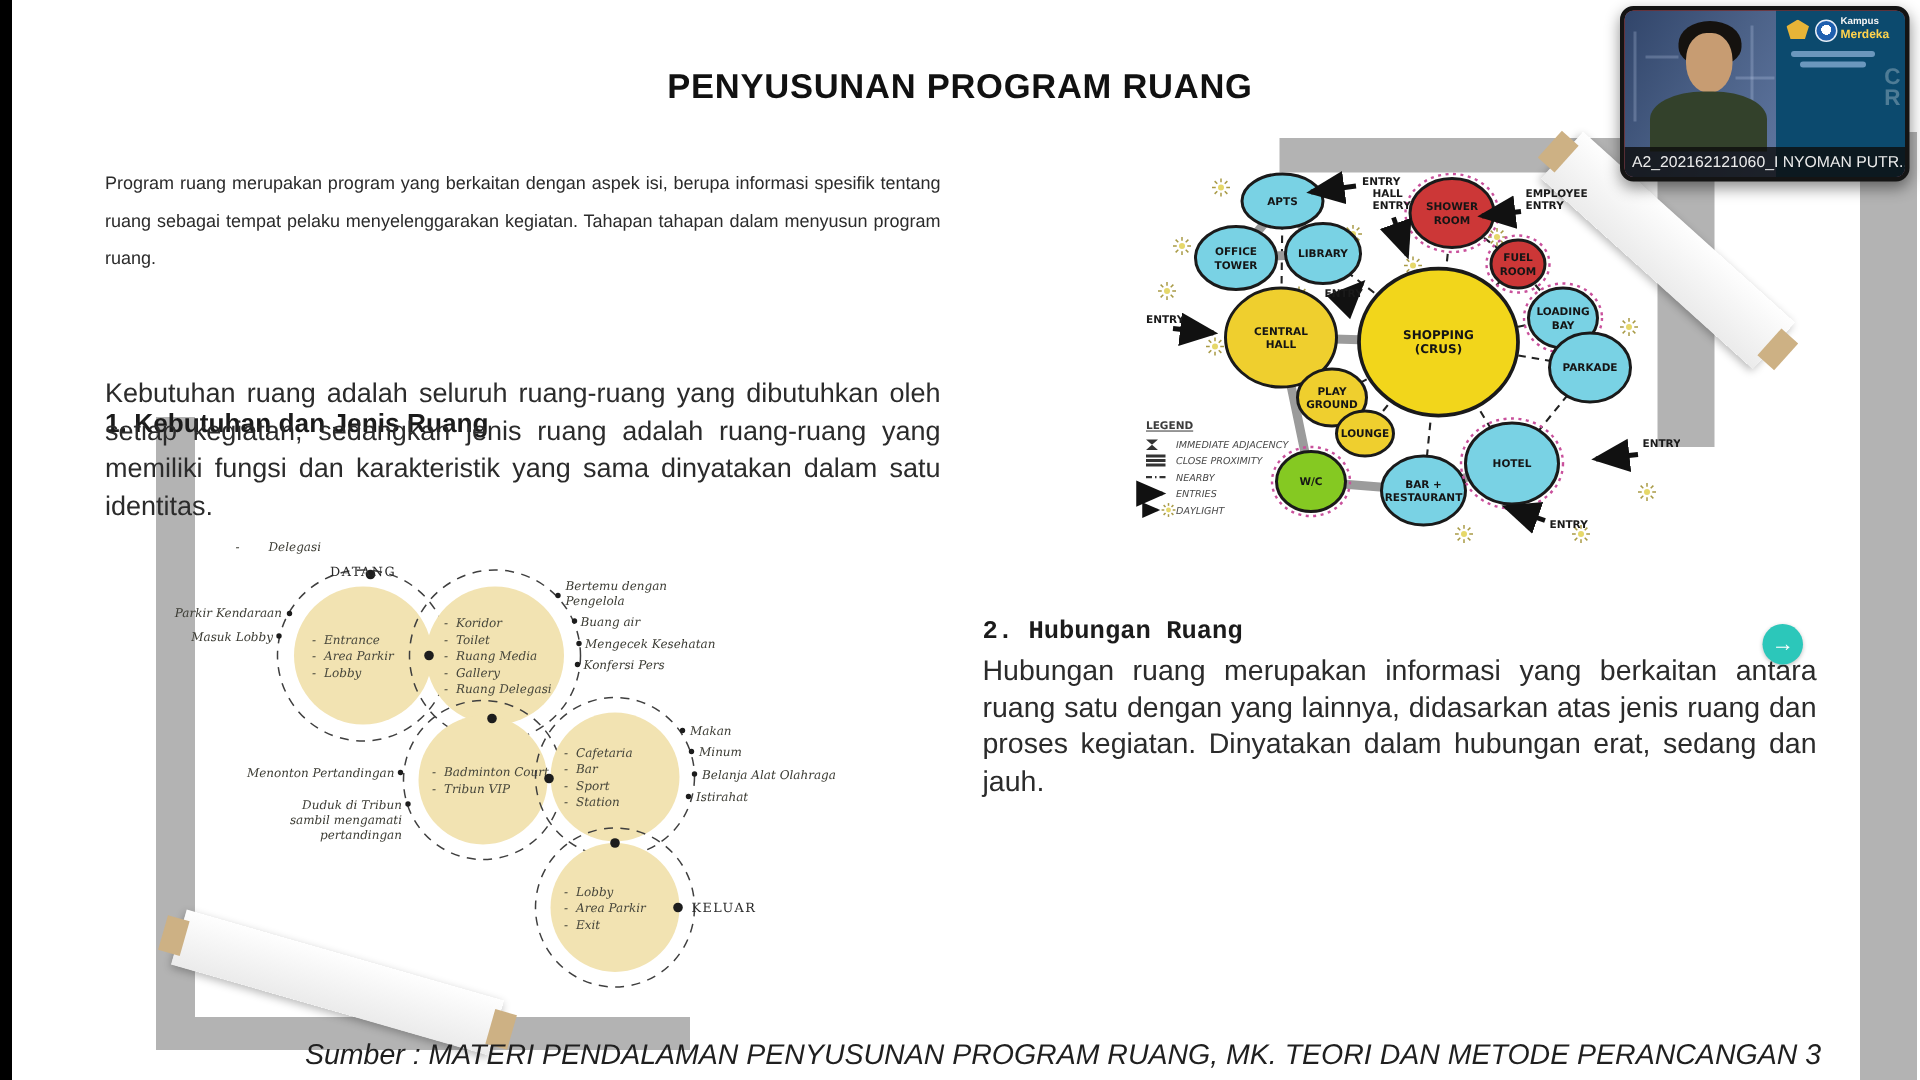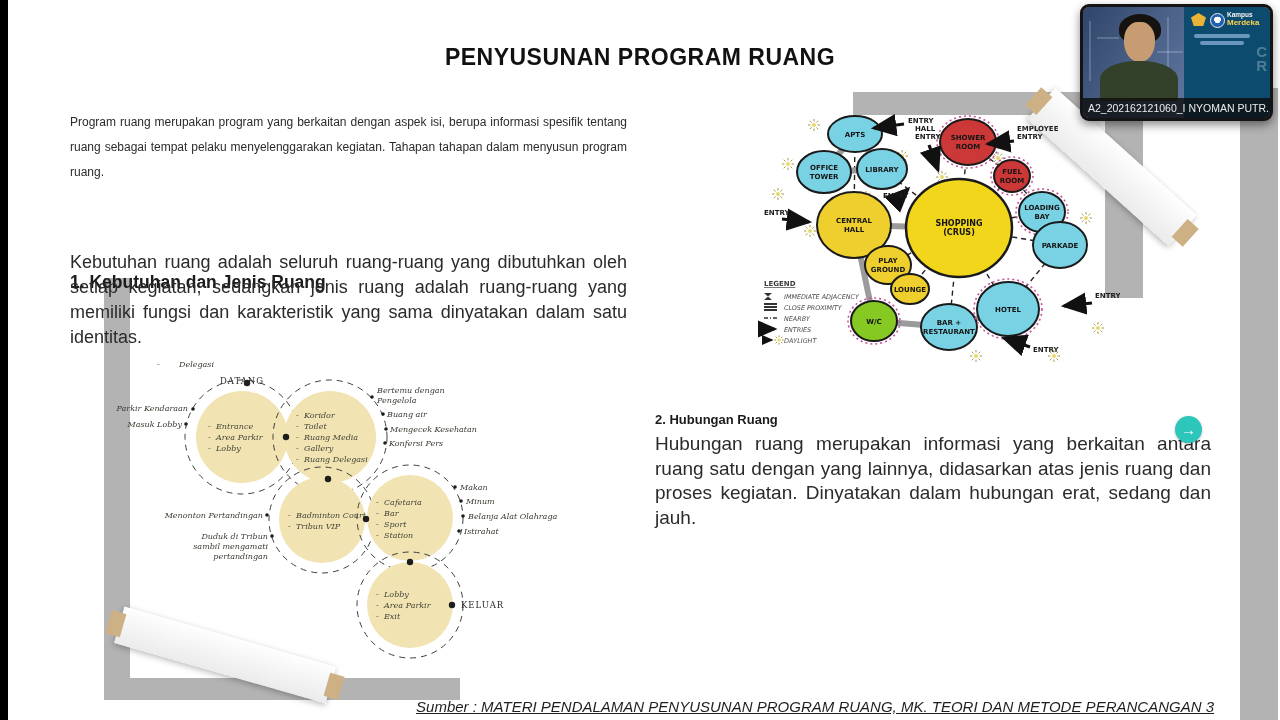--- a/index.html
+++ b/index.html
@@ -10,24 +10,24 @@
   .letterbox-left{position:absolute;left:0;top:0;width:8px;height:720px;background:#000;z-index:40;}
   
   .slide-title{position:absolute;left:0;right:0;top:44px;text-align:center;font-size:23px;
        font-weight:bold;letter-spacing:.5px;color:#111;z-index:5;}
   .intro{position:absolute;left:70px;top:110px;width:557px;font-size:12px;line-height:25px;
        text-align:justify;z-index:5;}
   .s1-head{position:absolute;left:70px;top:226px;font-size:17.5px;font-weight:bold;color:#1b1b1b;z-index:5;margin-top:46px;}
   .s1-body{position:absolute;left:70px;top:250px;width:557px;font-size:18px;line-height:25px;
        text-align:justify;z-index:5;}
   .s2-block{position:absolute;left:655px;top:412px;width:556px;z-index:5;}
-  .s2-head{font-size:13px;font-weight:bold;color:#1b1b1b;margin:0 0 5px 0;}
+  .s2-head{font-size:17px;font-weight:bold;color:#1b1b1b;margin:0 0 5px 0;font-family:Liberation Mono, monospace;}
   .s2-body{font-size:19px;line-height:24.5px;text-align:justify;margin:0;}
-  .footer{position:absolute;right:66px;bottom:5px;font-size:15px;font-style:italic;
-       color:#1f1f1f;text-decoration:underline;white-space:nowrap;z-index:30;}
+  .footer{position:absolute;right:66px;bottom:5px;font-size:19px;font-style:italic;
+       color:#1f1f1f;white-space:nowrap;z-index:30;}
   
   .next-btn{position:absolute;left:1175px;top:416px;width:27px;height:27px;border-radius:50%;
        background:#2cc7ba;display:flex;align-items:center;justify-content:center;z-index:25;
        color:#ffffff;font-size:15px;font-weight:bold;box-shadow:0 1px 3px rgba(0,0,0,.25);cursor:pointer;}
   
   .tape{position:absolute;background:linear-gradient(#fefefe,#ebebeb);box-shadow:0 2px 6px rgba(0,0,0,.28);z-index:6;}
   .tape .tab{position:absolute;background:#cdb184;width:15px;height:24px;top:50%;margin-top:-12px;}
   .tape .tab.l{left:-11px;} .tape .tab.r{right:-11px;}
   .tape-tr{left:1017px;top:146px;width:190px;height:42px;transform:rotate(42deg);}
   .tape-bl{left:115px;top:636px;width:220px;height:38px;transform:rotate(16deg);}

